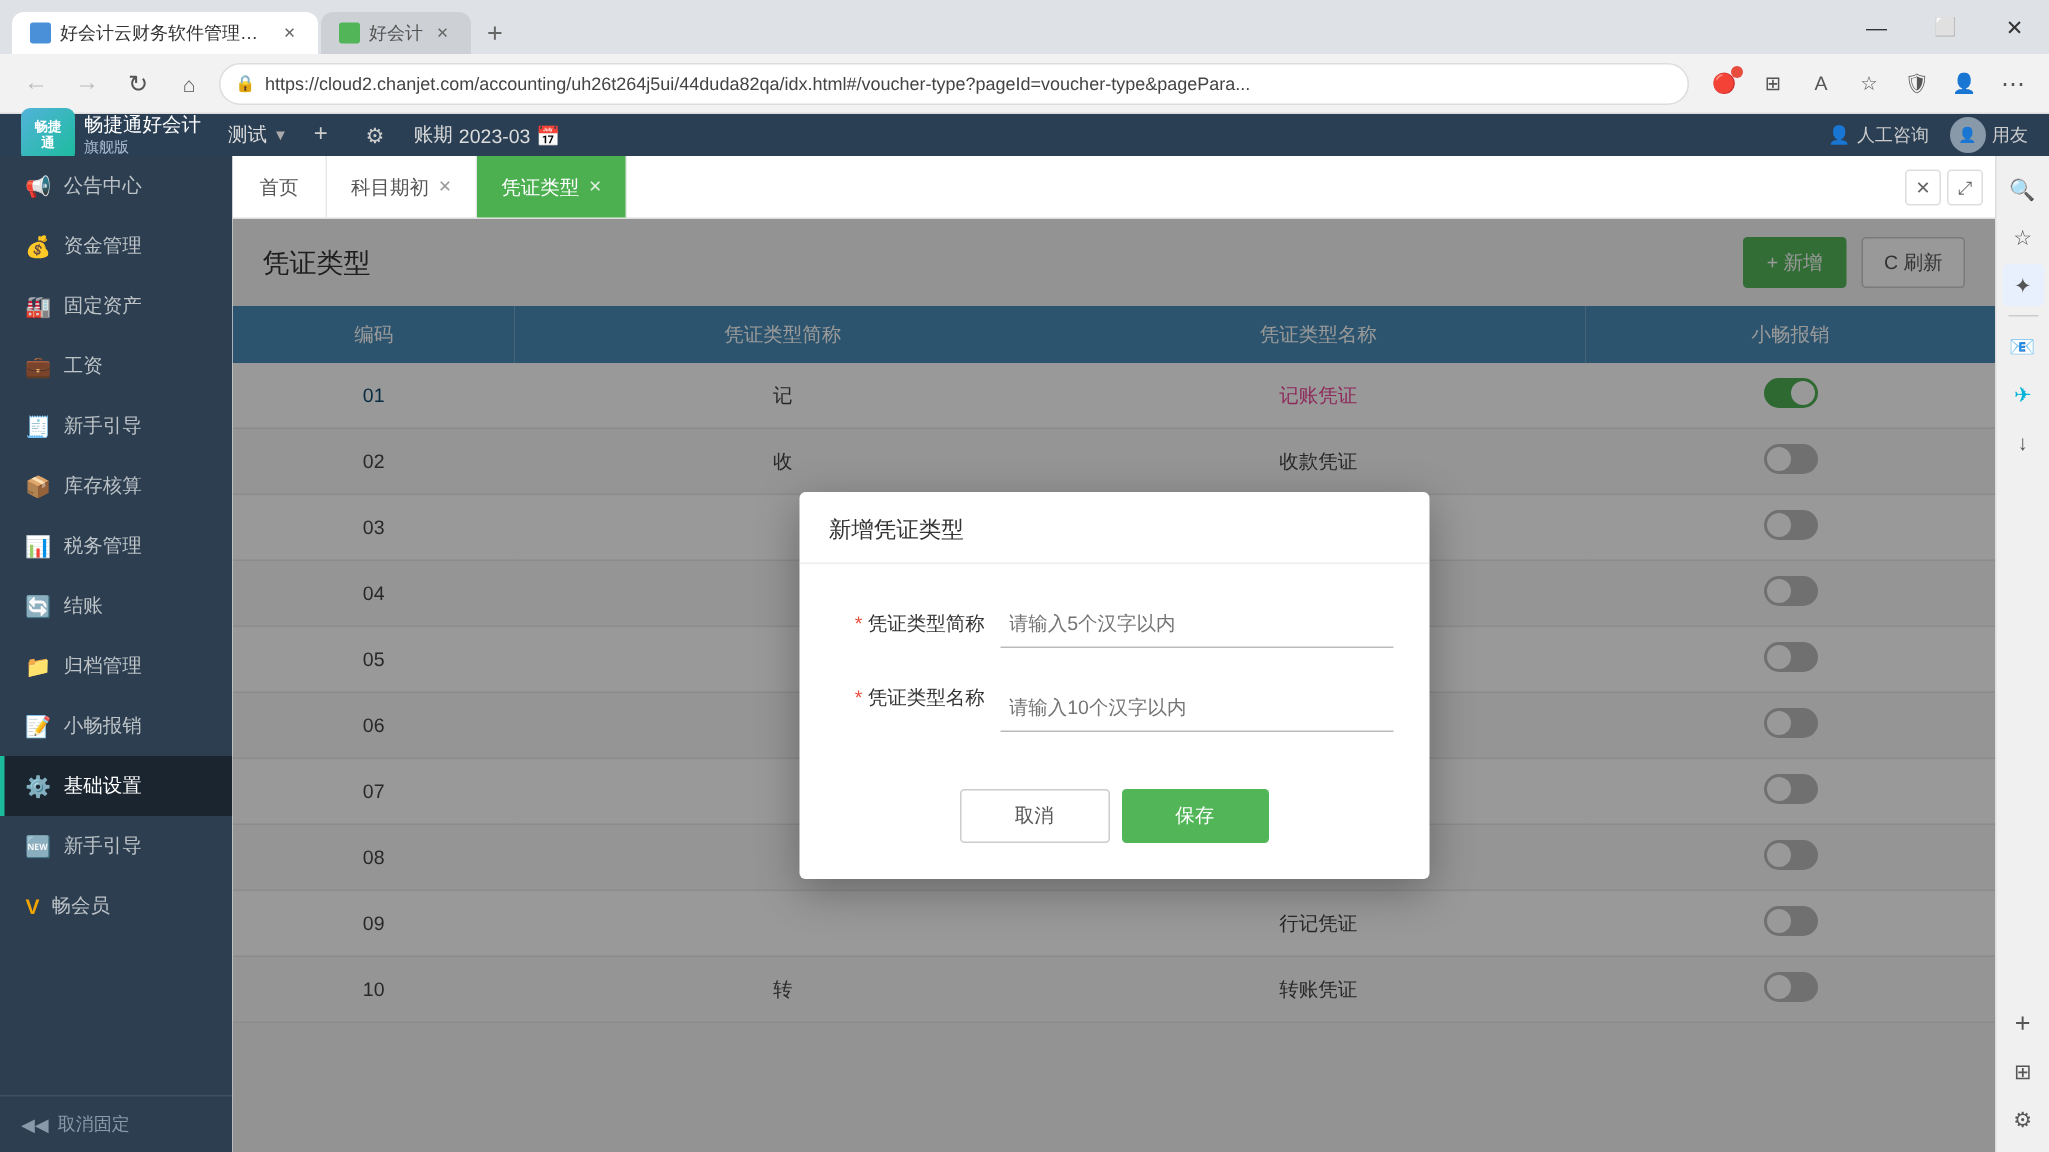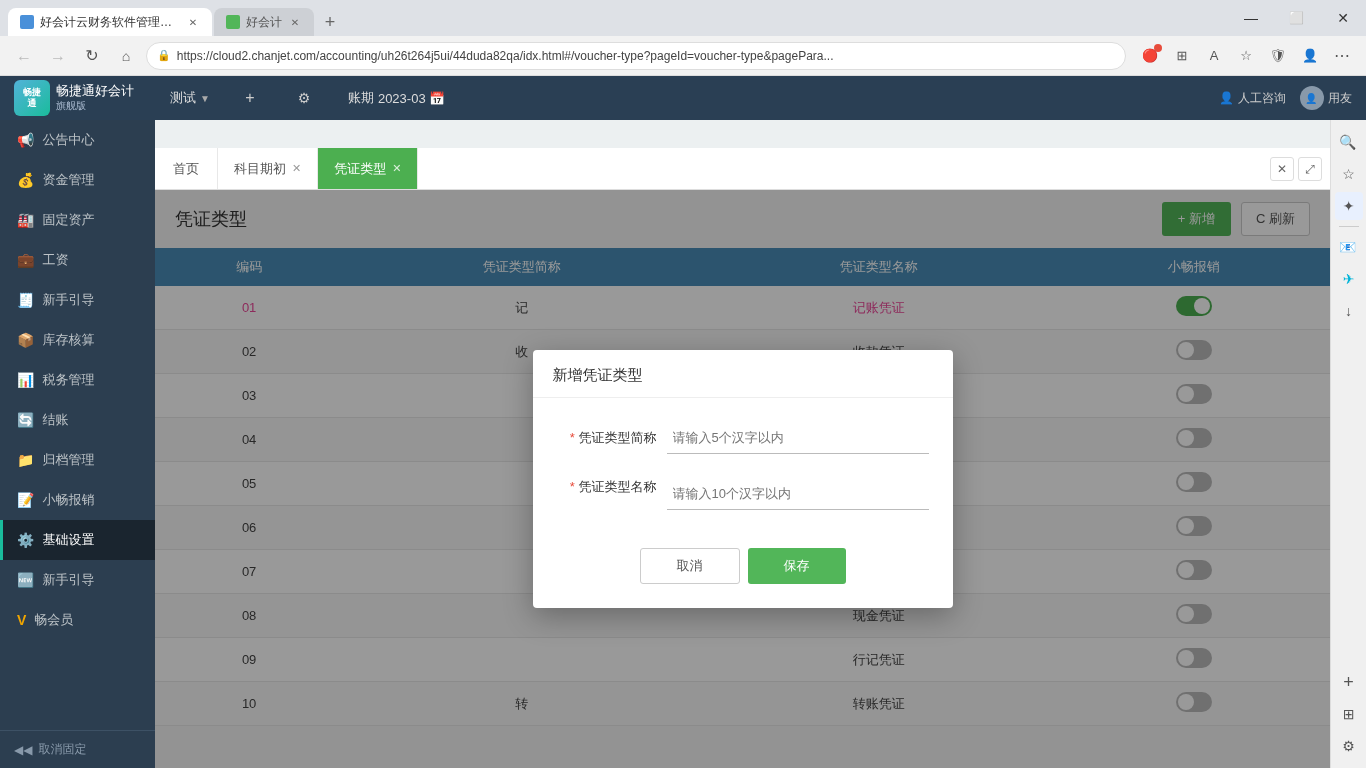--- a/index.html
+++ b/index.html
@@ -50,21 +50,21 @@
       <div style="width:28px;height:28px;display:flex;align-items:center;justify-content:center;border-radius:50%;cursor:pointer;color:#555;font-size:13px;">☆</div>
       <div style="width:28px;height:28px;display:flex;align-items:center;justify-content:center;border-radius:50%;cursor:pointer;color:#555;font-size:13px;">🛡</div>
       <div style="width:28px;height:28px;display:flex;align-items:center;justify-content:center;border-radius:50%;cursor:pointer;color:#555;font-size:13px;">👤</div>
       <div style="width:28px;height:28px;display:flex;align-items:center;justify-content:center;border-radius:50%;cursor:pointer;color:#555;font-size:16px;">⋯</div>
     </div>
   </div>
 </div>
 
 <div style="display:flex;flex-direction:column;height:calc(768px - 76px);">
 
-  <div style="height:44px;background:#2a3f54;display:flex;align-items:center;padding:0 14px;gap:26px;flex-shrink:0;">
+  <div style="height:28px;background:#2a3f54;display:flex;align-items:center;padding:0 14px;gap:8px;flex-shrink:0;">
     <div style="display:flex;align-items:center;gap:6px;">
       <div style="width:36px;height:36px;background:linear-gradient(135deg,#52b3d9,#1abc9c);border-radius:6px;display:flex;align-items:center;justify-content:center;color:#fff;font-size:9px;font-weight:bold;line-height:1.2;text-align:center;">畅捷<br>通</div>
       <div>
         <div style="color:#fff;font-size:13px;line-height:1.3;font-weight:500;">畅捷通好会计</div>
         <div style="font-size:10px;color:#aabbd0;">旗舰版</div>
       </div>
     </div>
     <div style="display:flex;align-items:center;gap:4px;color:#ddd;font-size:13px;margin-left:10px;cursor:pointer;">
       <span>测试</span>
       <span style="color:#aaa;font-size:10px;">▼</span>
@@ -145,21 +145,21 @@
       </div>
       <div style="flex:1;"></div>
       <div style="padding:10px 14px;border-top:1px solid #3d5165;display:flex;align-items:center;gap:6px;color:#8899aa;font-size:12px;cursor:pointer;">
         <span>◀◀</span>
         <span>取消固定</span>
       </div>
     </div>
 
     <div style="flex:1;display:flex;flex-direction:column;overflow:hidden;background:#ecf0f1;">
 
-      <div style="display:flex;align-items:center;height:42px;background:#fff;border-bottom:1px solid #ddd;padding:0;flex-shrink:0;margin-top:28px;">
+      <div style="display:flex;align-items:center;height:42px;background:#fff;border-bottom:1px solid #ddd;padding:0;flex-shrink:0;">
         <div style="display:flex;align-items:center;gap:6px;padding:0 18px;height:100%;font-size:13px;cursor:pointer;border-right:1px solid #e8e8e8;color:#555;">
           <span>首页</span>
         </div>
         <div style="display:flex;align-items:center;gap:6px;padding:0 16px;height:100%;font-size:13px;cursor:pointer;border-right:1px solid #e8e8e8;color:#555;">
           <span>科目期初</span>
           <span style="font-size:11px;color:#999;">✕</span>
         </div>
         <div style="display:flex;align-items:center;gap:6px;padding:0 16px;height:100%;font-size:13px;cursor:pointer;border-right:1px solid #e8e8e8;background:#4caf50;color:#fff;">
           <span>凭证类型</span>
           <span style="font-size:11px;color:rgba(255,255,255,0.8);">✕</span>
@@ -184,21 +184,21 @@
           <thead>
             <tr style="background:#4a8db7;color:#fff;">
               <th style="padding:10px 16px;text-align:center;font-weight:normal;font-size:13px;">编码</th>
               <th style="padding:10px 16px;text-align:center;font-weight:normal;font-size:13px;">凭证类型简称</th>
               <th style="padding:10px 16px;text-align:center;font-weight:normal;font-size:13px;">凭证类型名称</th>
               <th style="padding:10px 16px;text-align:center;font-weight:normal;font-size:13px;">小畅报销</th>
             </tr>
           </thead>
           <tbody>
             <tr style="background:#fff;border-bottom:1px solid #e8e8e8;">
-              <td style="padding:10px 16px;text-align:center;font-size:13px;color:#ec4899;">01</td>
+              <td style="padding:10px 16px;text-align:center;font-size:13px;color:#0c4a6e;">01</td>
               <td style="padding:10px 16px;text-align:center;font-size:13px;color:#444;">记</td>
               <td style="padding:10px 16px;text-align:center;font-size:13px;color:#ec4899;">记账凭证</td>
               <td style="padding:10px 16px;text-align:center;">
                 <div style="width:36px;height:20px;border-radius:10px;background:#4caf50;display:inline-block;position:relative;cursor:pointer;"><div style="position:absolute;width:16px;height:16px;background:#fff;border-radius:50%;top:2px;left:18px;"></div></div>
               </td>
             </tr>
             <tr style="background:#f9f9f9;border-bottom:1px solid #e8e8e8;">
               <td style="padding:10px 16px;text-align:center;font-size:13px;color:#444;">02</td>
               <td style="padding:10px 16px;text-align:center;font-size:13px;color:#444;">收</td>
               <td style="padding:10px 16px;text-align:center;font-size:13px;color:#444;">收款凭证</td>

